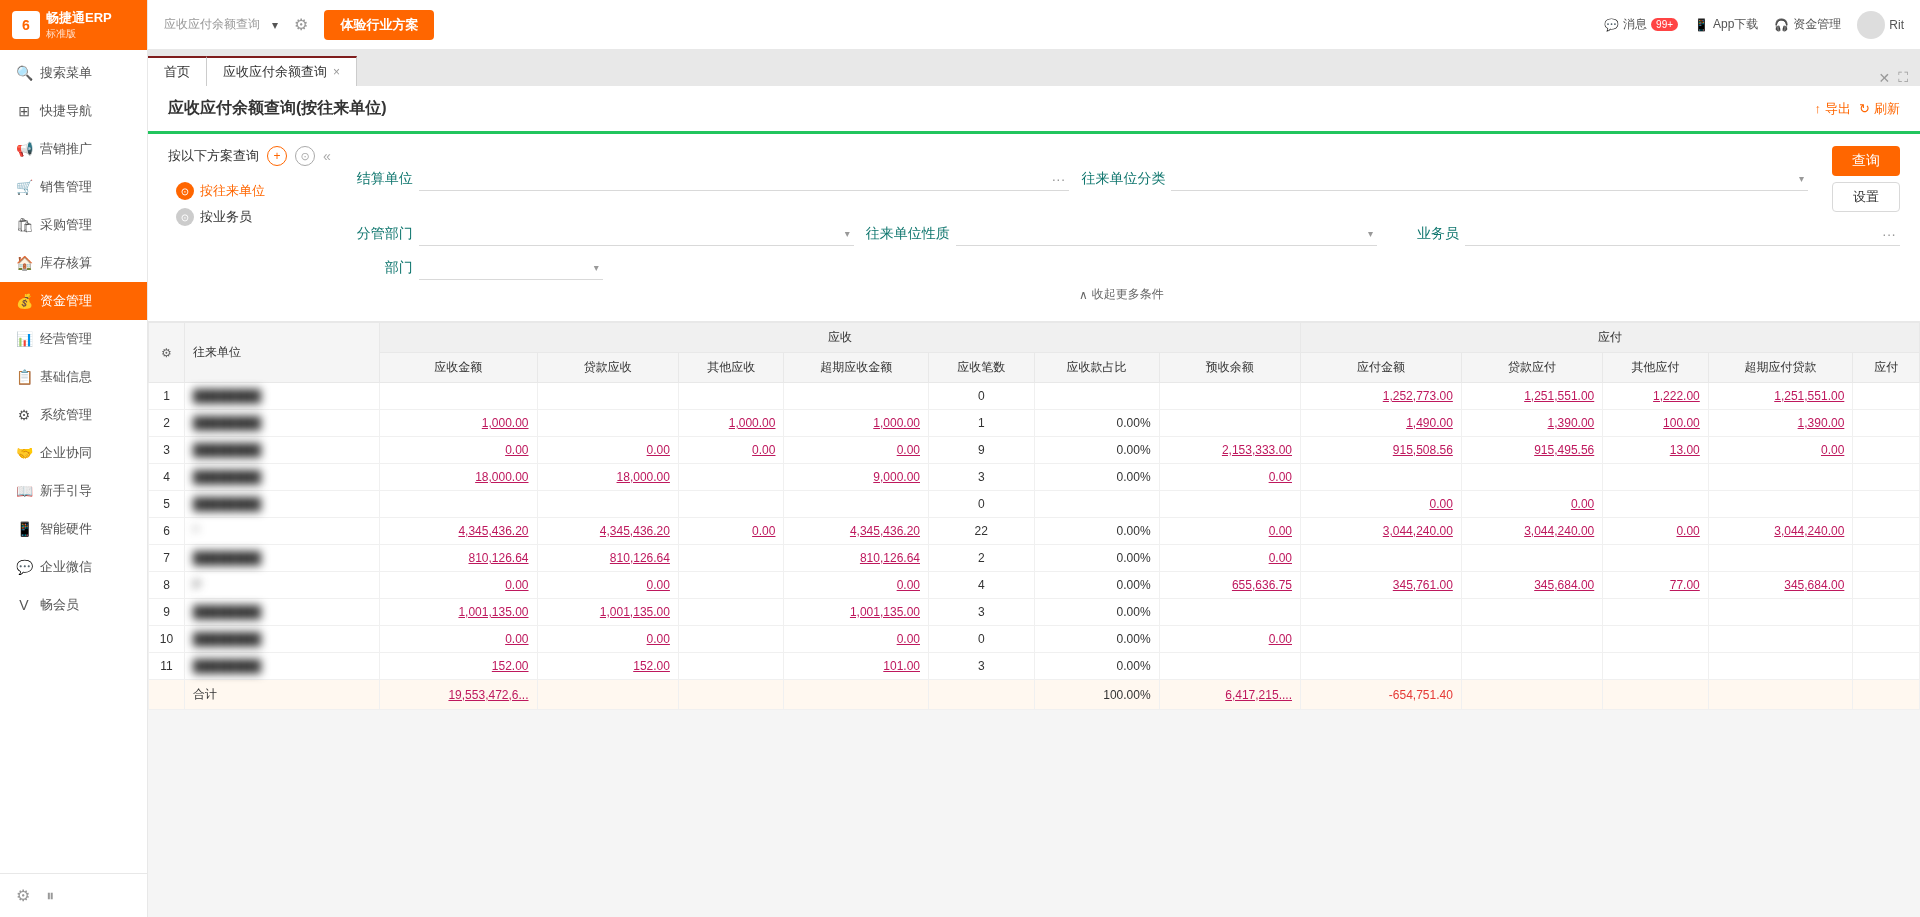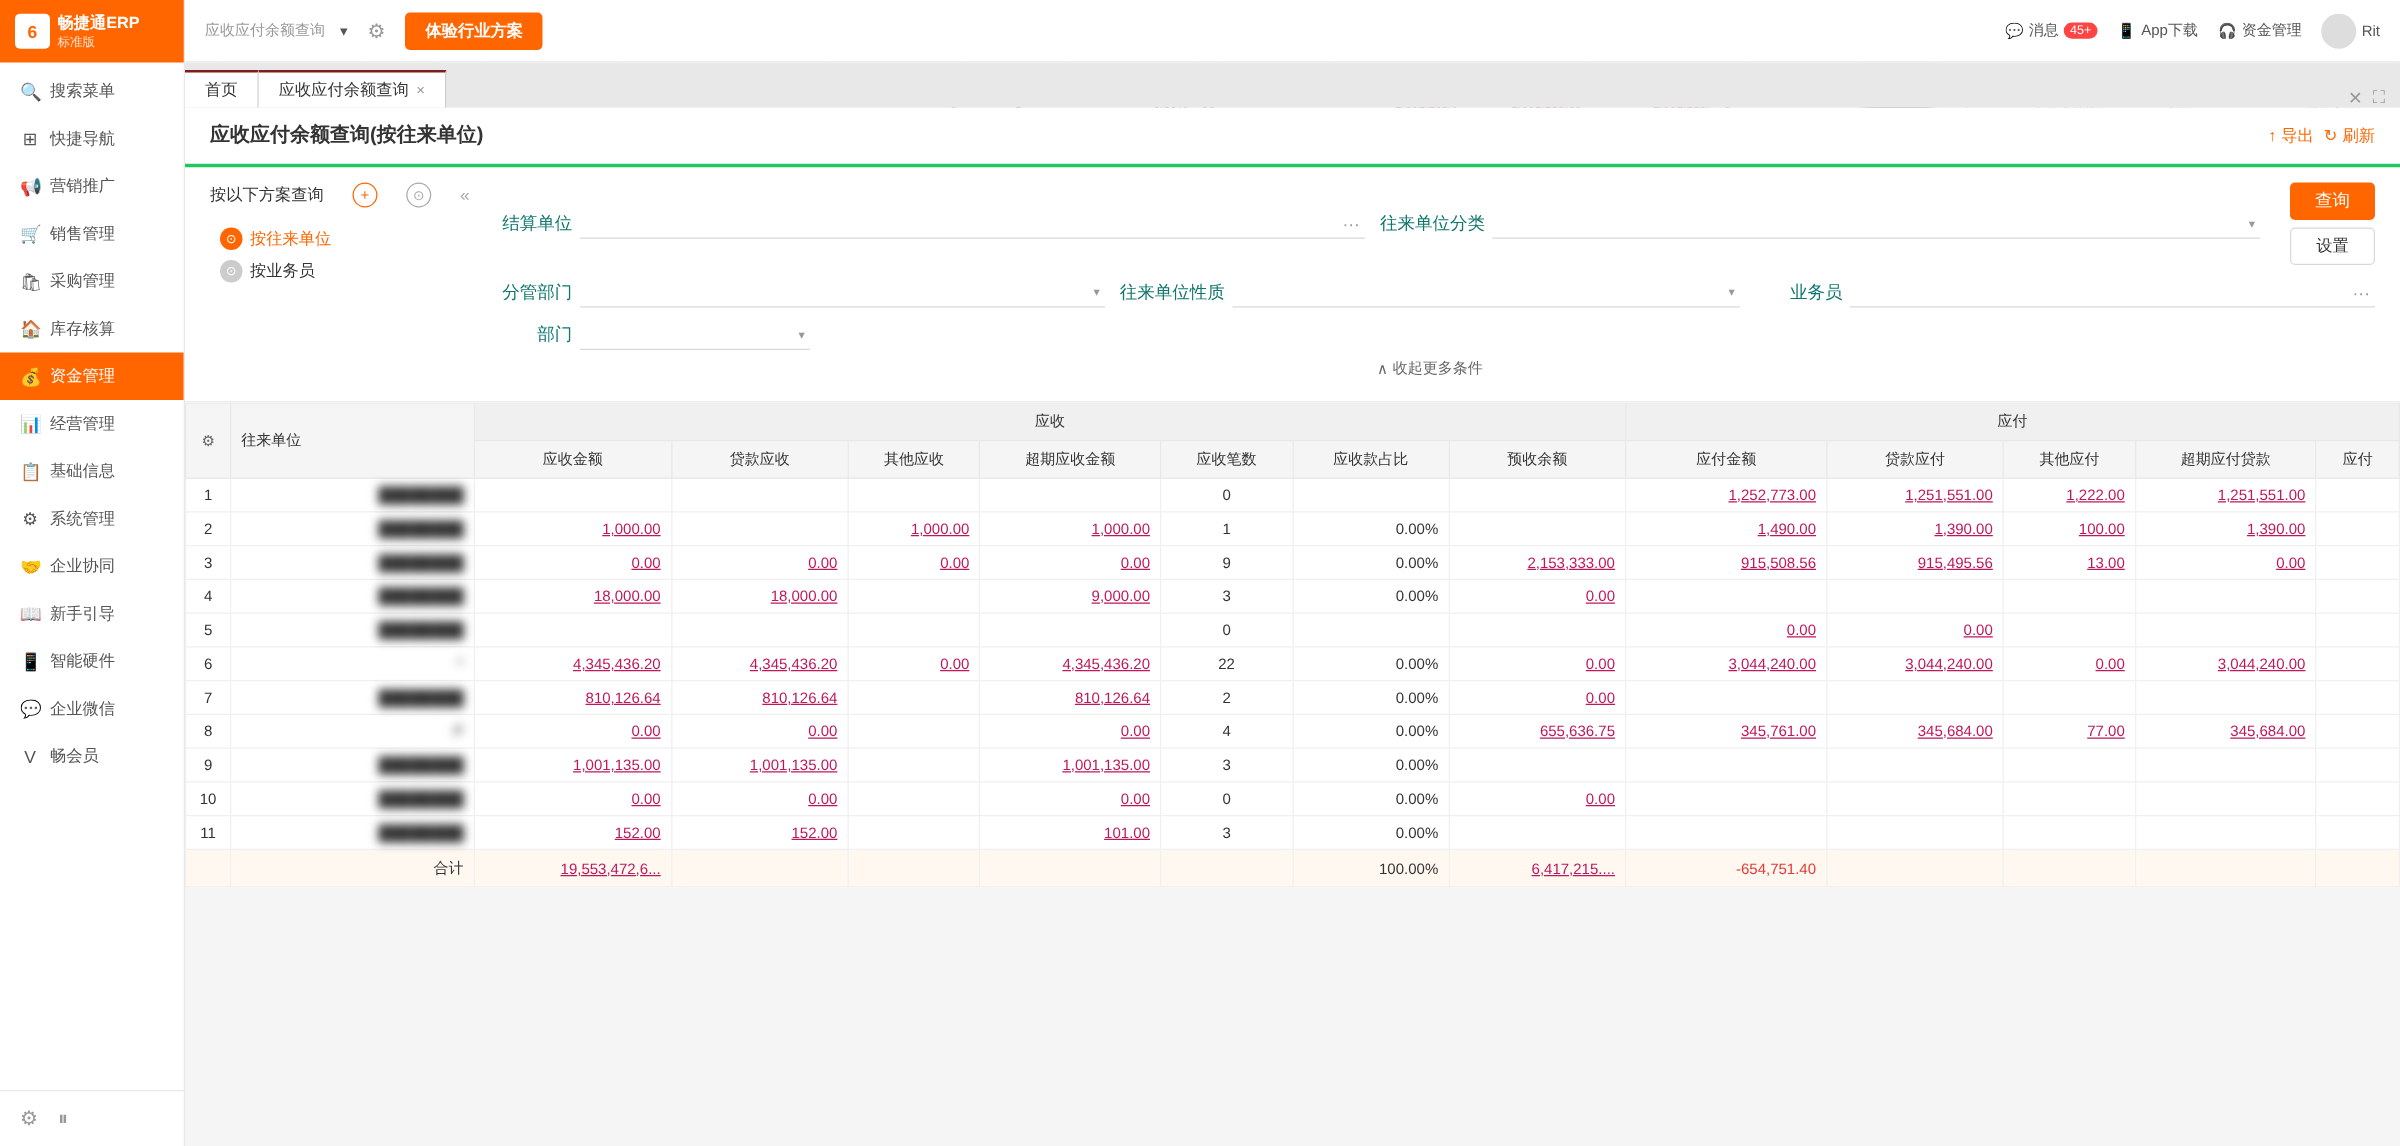--- a/index.html
+++ b/index.html
@@ -100,21 +100,21 @@
     .page-action-btn {
       display: flex; align-items: center; gap: 4px;
       cursor: pointer; color: #ff6600; font-size: 13px; background: none; border: none;
     }
 
     
     .filter-area {
       background: #fff; padding: 12px 20px; border-bottom: 1px solid #e8e8e8;
     }
     .filter-top {
-      display: flex; align-items: center; gap: 23px; margin-bottom: 12px;
+      display: flex; align-items: center; gap: 8px; margin-bottom: 12px;
     }
     .filter-label { color: #333; font-size: 13px; }
     .filter-add-btn {
       width: 20px; height: 20px; border-radius: 50%; border: 1px solid #ff6600;
       color: #ff6600; display: flex; align-items: center; justify-content: center;
       cursor: pointer; font-size: 12px;
     }
     .filter-schema-btn {
       width: 20px; height: 20px; border-radius: 50%; border: 1px solid #aaa;
       color: #aaa; display: flex; align-items: center; justify-content: center;
@@ -183,21 +183,21 @@
       background: #f5f5f5; border: 1px solid #e8e8e8; padding: 6px 8px;
       text-align: center; color: #333; white-space: nowrap; font-weight: normal;
     }
     .data-table th.group-header {
       background: #f0f0f0; font-weight: 500;
     }
     .data-table td {
       border: 1px solid #f0f0f0; padding: 6px 8px;
       text-align: right; color: #333; white-space: nowrap;
     }
-    .data-table td.text-left { text-align: right; }
+    .data-table td.text-left { text-align: left; }
     .data-table td.text-center { text-align: center; }
     .data-table tr.total-row td { background: #fff8f0; font-weight: 500; }
     .underline-link { text-decoration: underline; color: #be185d; cursor: pointer; }
     .table-settings-icon { cursor: pointer; color: #666; }
 
     
     .main-content::-webkit-scrollbar { width: 6px; }
     .main-content::-webkit-scrollbar-track { background: #f0f0f0; }
     .main-content::-webkit-scrollbar-thumb { background: #ccc; border-radius: 3px; }
   </style>
@@ -288,21 +288,21 @@
   <div class="header-dropdown-btn">
     <span>▾</span>
   </div>
   <span class="header-gear">⚙</span>
   <button class="header-cta">体验行业方案</button>
   <div class="header-spacer"></div>
   <div class="header-actions">
     <div class="header-action-item">
       <span>💬</span>
       <span>消息</span>
-      <span class="badge">45+</span>
+      <span class="badge">99+</span>
     </div>
     <div class="header-action-item">
       <span>📱</span>
       <span>App下载</span>
     </div>
     <div class="header-action-item">
       <span>🎧</span>
       <span>资金管理</span>
     </div>
     <div class="header-action-item">

